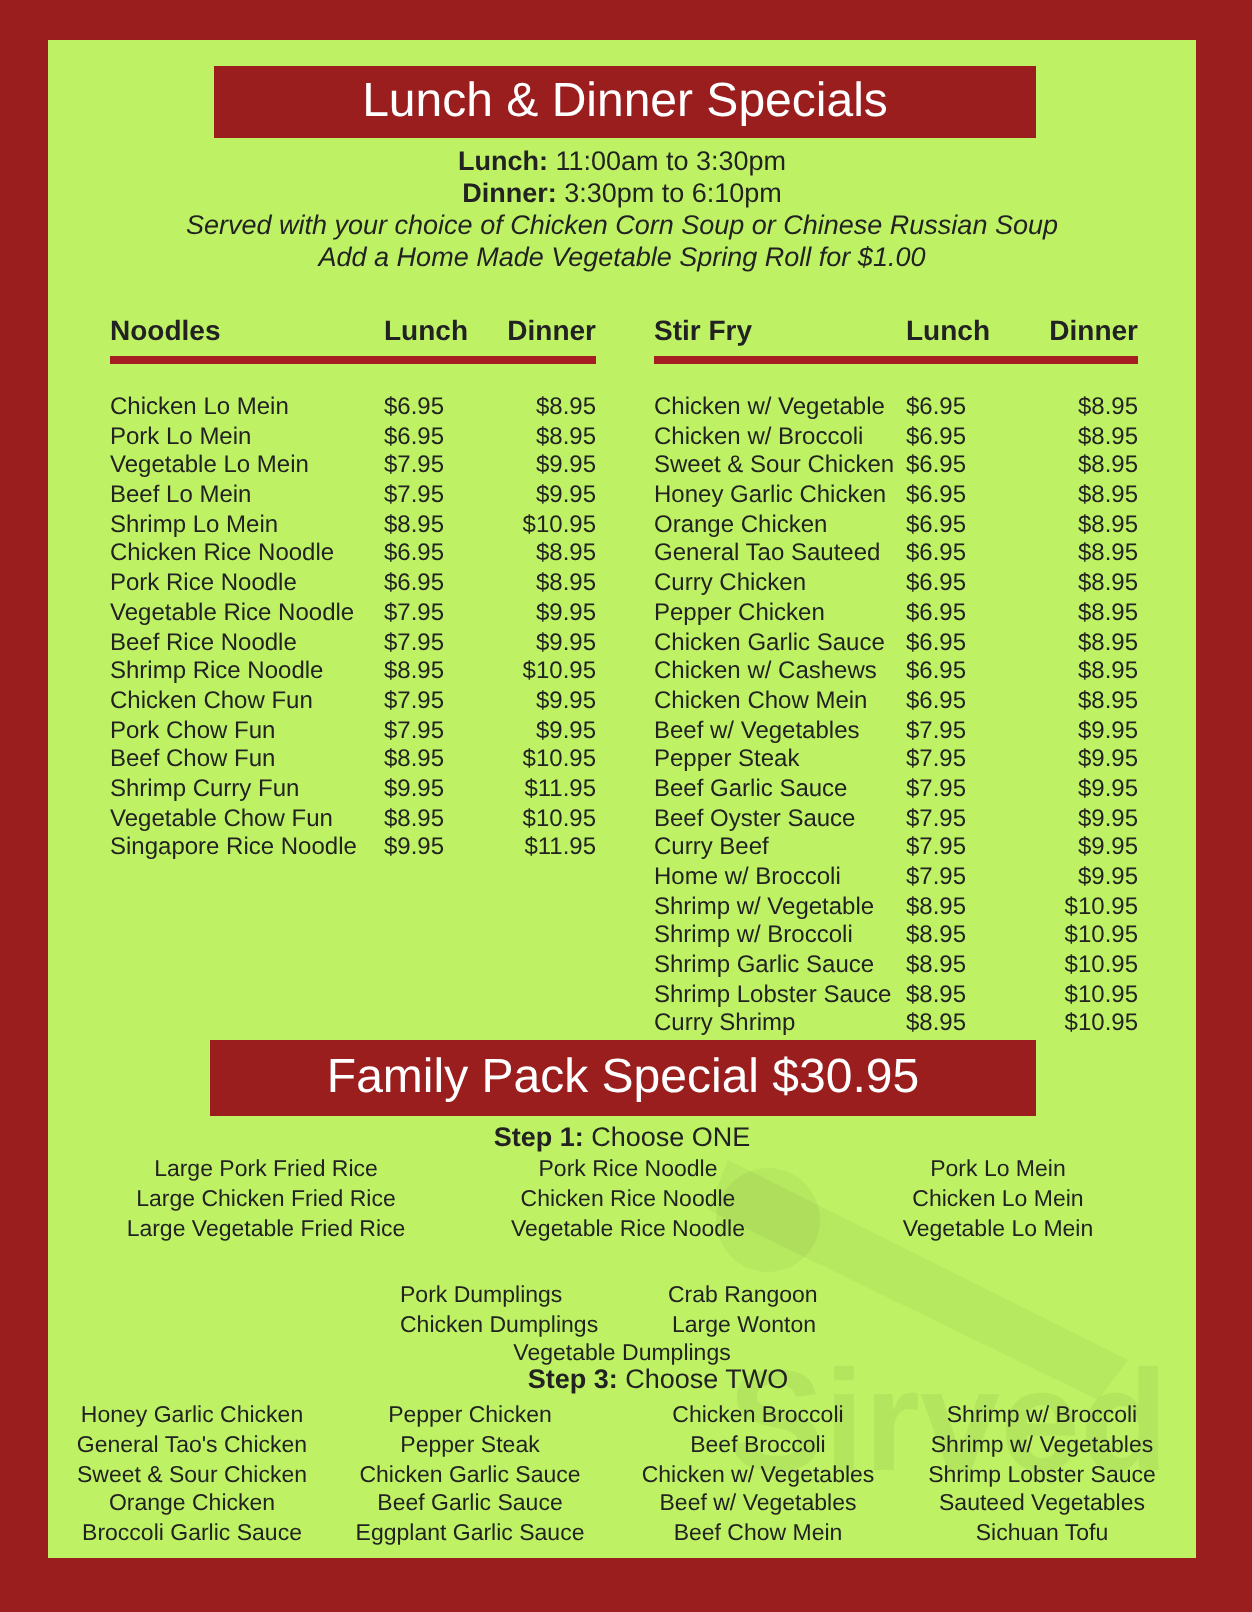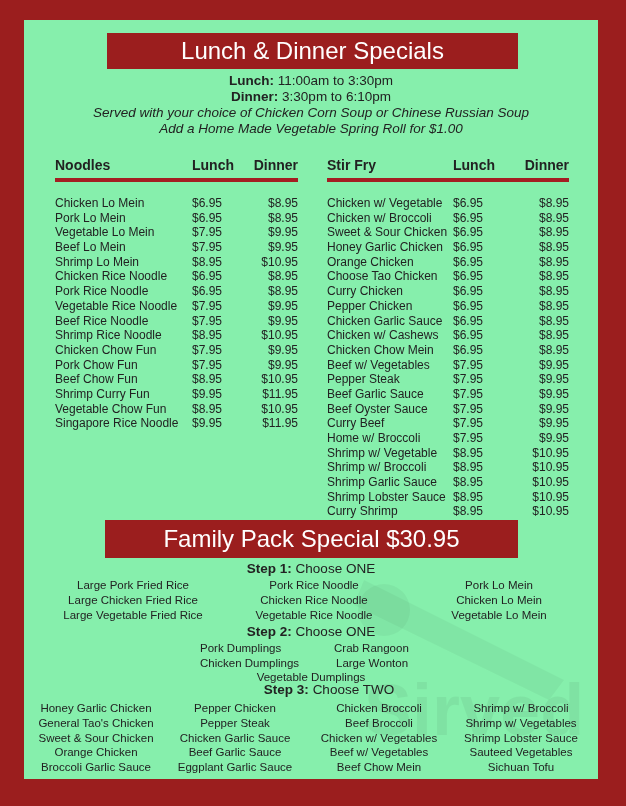--- a/index.html
+++ b/index.html
@@ -1,18 +1,18 @@
 <!DOCTYPE html>
 <html><head>
 <meta charset="utf-8">
 <style>
   html, body { margin:0; padding:0; }
   body { width:626px; height:806px; background:#9b1e1e; position:relative; overflow:hidden;
          font-family:"Liberation Sans", sans-serif; color:#222; }
-  .panel { position:absolute; left:24px; top:20px; width:574px; height:759px; background:#86efac; }
+  .panel { position:absolute; left:24px; top:20px; width:574px; height:759px; background:#bef264; }
   .banner { position:absolute; background:#9b1e1e; color:#fff; text-align:center; font-weight:normal; }
   .title-banner { left:83px; top:13px; width:411px; height:36px; font-size:24px; line-height:36px; }
   .family-banner { left:81px; top:500px; width:413px; height:38px; font-size:24px; line-height:38px; }
   .hours { position:absolute; left:0; width:574px; text-align:center; font-size:13.5px; line-height:16px; top:53px; }
   .hours b { font-weight:bold; }
   .hours .note { font-style:italic; }
   .menu-col { position:absolute; top:136px; }
   .col-noodles { left:31px; width:243px; }
   .col-stirfry { left:303px; width:242px; }
   .col-head { display:flex; font-weight:bold; font-size:14px; height:18px; line-height:18px; }
@@ -178,21 +178,21 @@
           <span class="n">Honey Garlic Chicken</span>
           <span class="l">$6.95</span>
           <span class="d">$8.95</span>
         </div>
         <div class="row">
           <span class="n">Orange Chicken</span>
           <span class="l">$6.95</span>
           <span class="d">$8.95</span>
         </div>
         <div class="row">
-          <span class="n">Choose Tao Chicken</span>
+          <span class="n">General Tao Sauteed</span>
           <span class="l">$6.95</span>
           <span class="d">$8.95</span>
         </div>
         <div class="row">
           <span class="n">Curry Chicken</span>
           <span class="l">$6.95</span>
           <span class="d">$8.95</span>
         </div>
         <div class="row">
           <span class="n">Pepper Chicken</span>
@@ -295,24 +295,20 @@
       <div>Chicken Rice Noodle</div>
       <div>Vegetable Rice Noodle</div>
     </div>
     <div class="c" style="left:405px;width:140px;">
       <div>Pork Lo Mein</div>
       <div>Chicken Lo Mein</div>
       <div>Vegetable Lo Mein</div>
     </div>
   </div>
 
-  <div class="step" style="top:604px;">
-    <b>Step 2:</b>
-    <span>Choose ONE</span>
-  </div>
   <div class="step2">
     <div class="pair">
       <span style="width:118px;text-align:left;">Pork Dumplings</span>
       <span style="width:88px;text-align:left;">Crab Rangoon</span>
     </div>
     <div class="pair">
       <span style="width:120px;text-align:left;">Chicken Dumplings</span>
       <span style="width:86px;text-align:left;">Large Wonton</span>
     </div>
     <div class="line">

